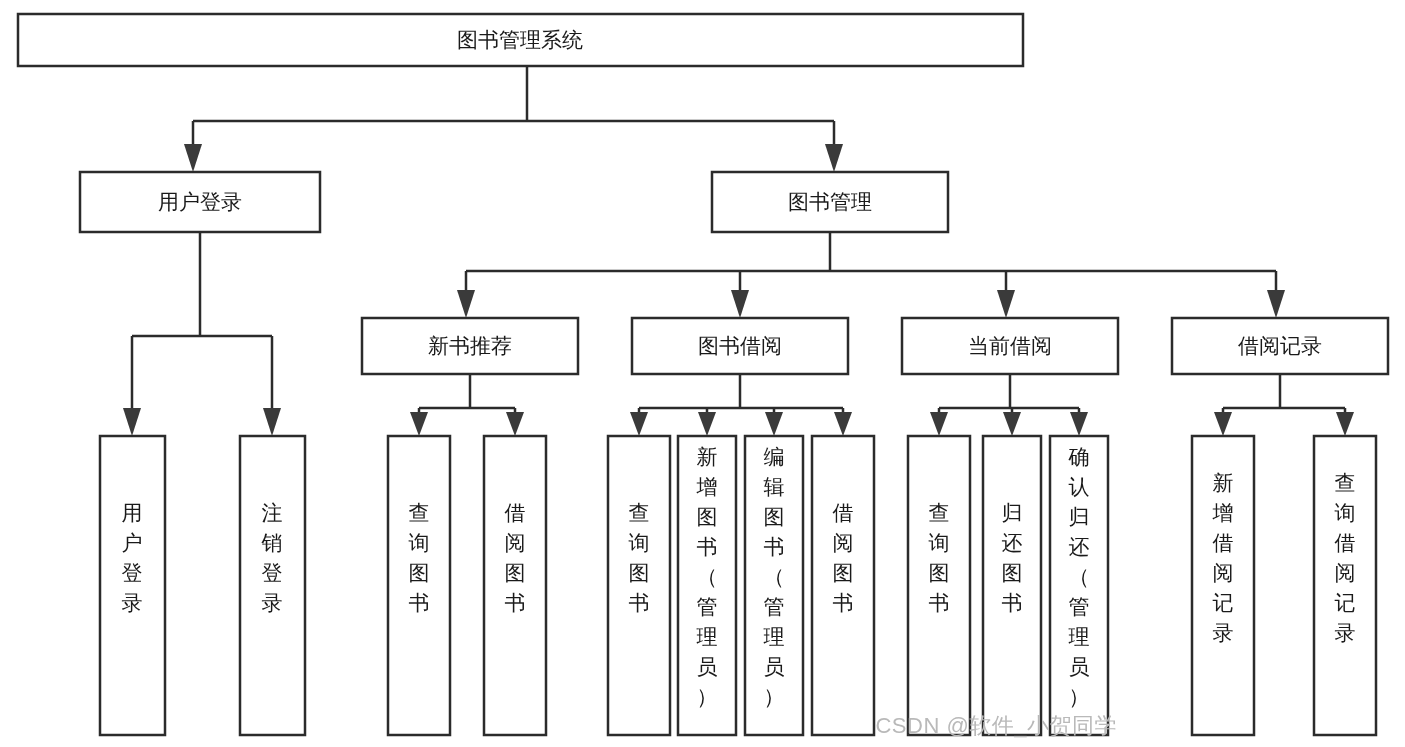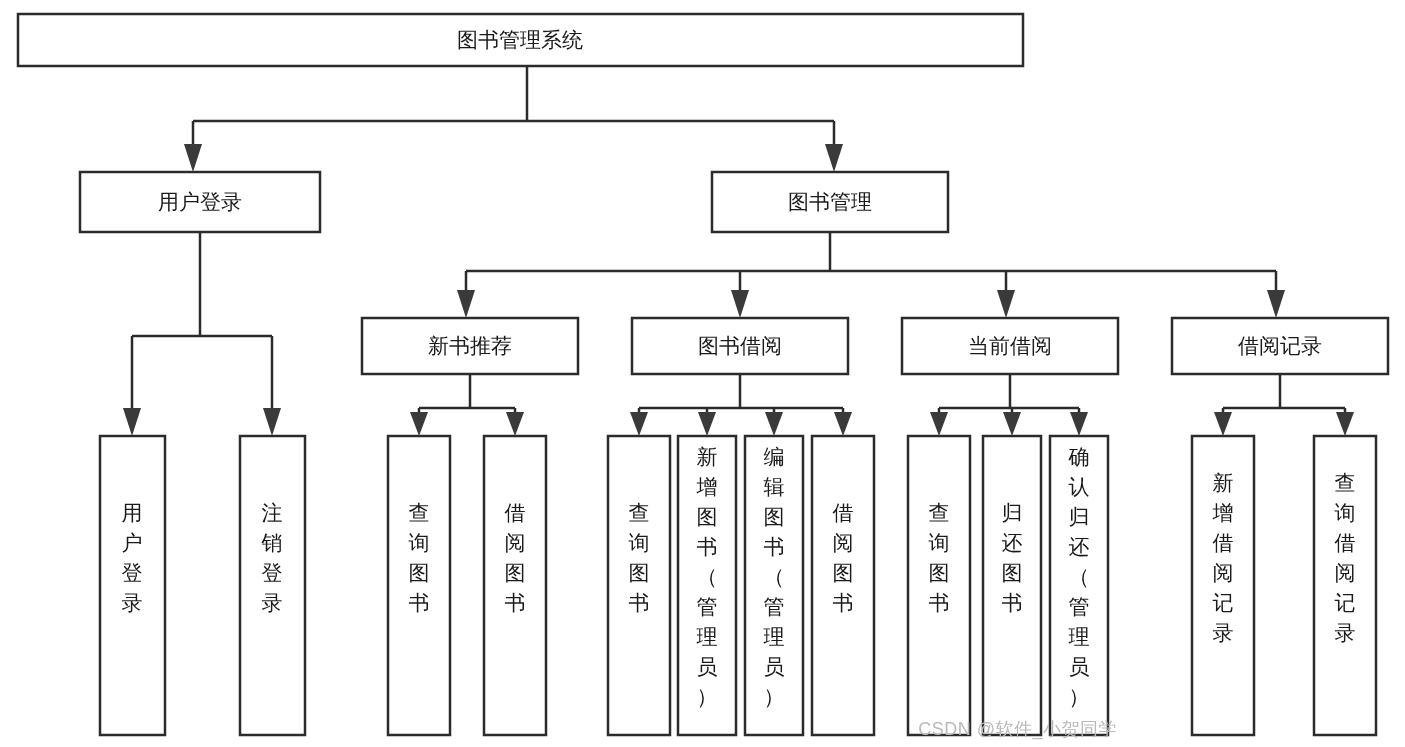--- a/index.html
+++ b/index.html
@@ -52,21 +52,21 @@
     font-family: "Liberation Sans", "DejaVu Sans", sans-serif;
     font-size: 21px;
     fill: #1a1a1a;
     text-anchor: middle;
   }
   .watermark {
     position: absolute;
     right: 10px;
     bottom: 6px;
     font-family: "Liberation Sans", "DejaVu Sans", sans-serif;
-    font-size: 18px;
+    font-size: 22px;
     color: #b9b9b9;
     letter-spacing: 0.5px;
     white-space: nowrap;
     pointer-events: none;
   }
 </style>
 </head>
 <body>
 
 <div id="diagram-root">

